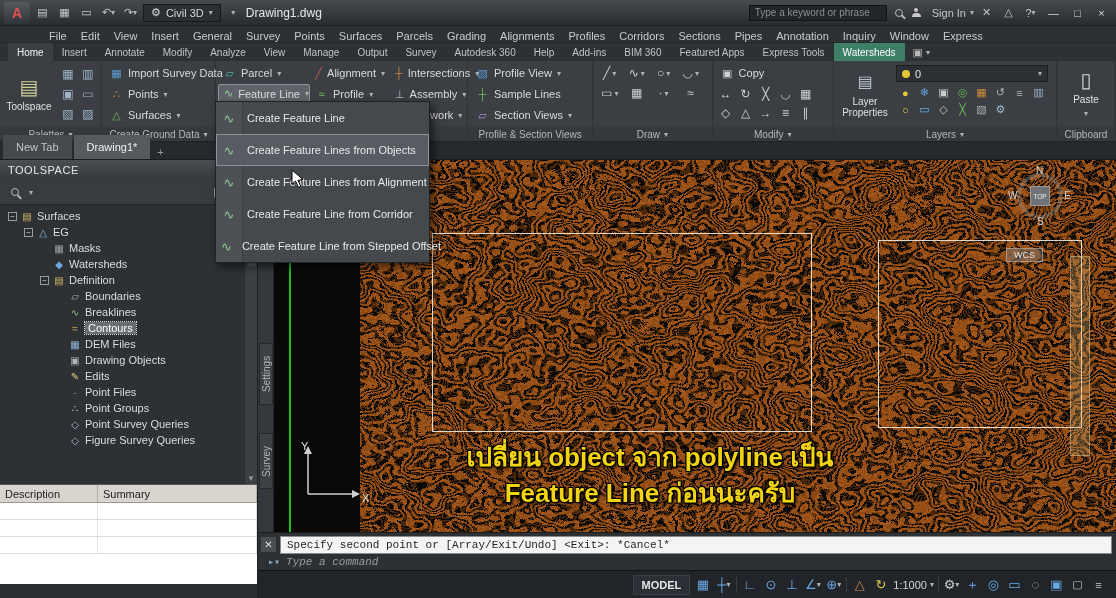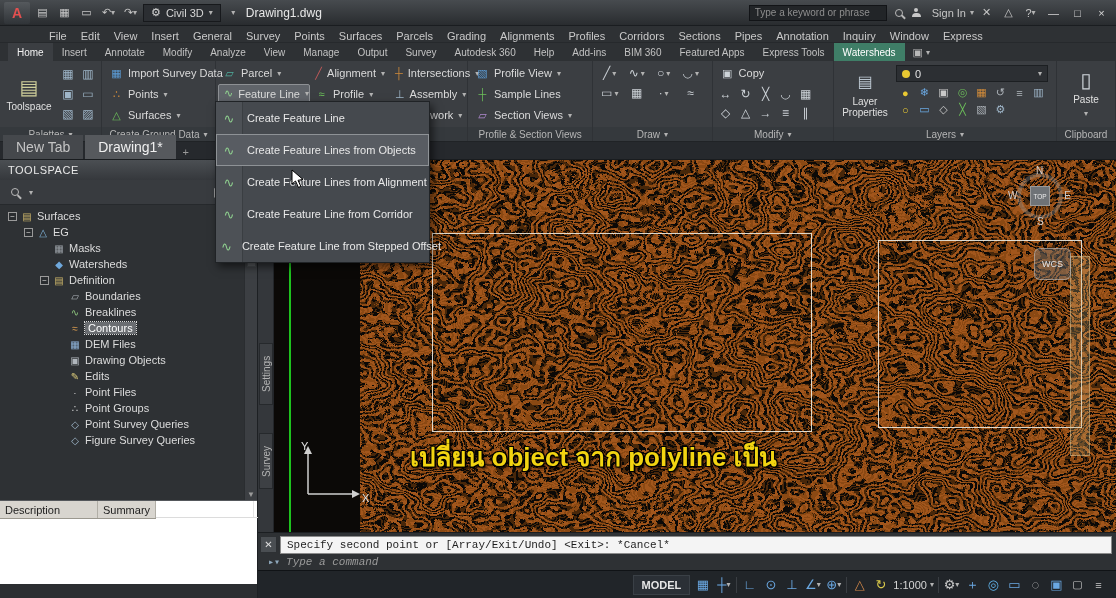--- a/index.html
+++ b/index.html
@@ -50,21 +50,21 @@
 .dg{display:flex;align-items:center;justify-content:center;gap:2px;color:#cdd3d8;font-size:12px}
 .modgrid{display:grid;grid-template-columns:repeat(5,20px);grid-auto-rows:19px;align-content:center}
 .lright{display:flex;flex-direction:column;gap:2px;padding-top:2px}
 .lcombo{width:152px;height:17px;background:#2c2f33;border:1px solid #1c1f22;display:flex;align-items:center;gap:5px;padding:0 5px;color:#e2e2e2}
 .bulb{width:8px;height:8px;border-radius:50%;background:#e8c832;display:inline-block}
 .lgrid{display:grid;grid-template-columns:repeat(8,19px);grid-auto-rows:17px}
 .lgi{display:flex;align-items:center;justify-content:center;font-size:11px}
 
 
 .filetabs{height:18px;background:#26292d;display:flex;align-items:flex-end;padding-left:3px;gap:2px;border-bottom:1px solid #191c1f}
-.ftab{height:16px;display:flex;align-items:center;padding:12px 13px;font-size:14px}
+.ftab{height:16px;display:flex;align-items:center;padding:12px 13px;font-size:11px}
 .ftab.newtab{background:#45484c;color:#c4c4c4}
 .ftab.active{background:#56595d;color:#f0f0f0}
 .ftab-plus{width:16px;height:14px;display:flex;align-items:center;justify-content:center;color:#9a9a9a}
 
 
 .below{display:flex;height:438px}
 .toolspace{width:258px;display:flex;flex-direction:column;background:#2b2e31;border-right:1px solid #1d2023}
 .ts-head{height:20px;background:linear-gradient(#4b4f53,#35383c);display:flex;align-items:center;padding:0 8px;font-size:11px;color:#e8e8e8;letter-spacing:.5px}
 .ts-toolbar{height:25px;display:flex;align-items:center;padding:0 6px;gap:5px;background:#383b3f;border-bottom:1px solid #26292c}
 .ts-toolbar .spacer{flex:1}
@@ -73,21 +73,21 @@
 .ts-tree{flex:1;position:relative;background:#2e3134;padding-top:3px;overflow:hidden}
 .trow{height:16px;display:flex;align-items:center;gap:4px;color:#dcdcdc;font-size:11px;white-space:nowrap}
 .lvl0{padding-left:8px}.lvl1{padding-left:24px}.lvl2{padding-left:40px}.lvl3{padding-left:56px}
 .exp{width:9px;height:9px;border:1px solid #9a9a9a;background:#2a2d30;color:#d8d8d8;font-size:8px;line-height:7px;text-align:center;flex:none}
 .exp.none{visibility:hidden}
 .tico{width:12px;text-align:center;font-size:10px;flex:none}
 .trow.sel .tlabel{background:#6a6d71;color:#ffffff;outline:1px dotted #d8d8d8;padding:0 3px}
 .ts-scroll{position:absolute;right:0;top:0;bottom:0;width:13px;background:#3c3f43;border-left:1px solid #2a2d30;display:flex;flex-direction:column;align-items:center}
 .sarrow{height:12px;color:#9a9a9a;font-size:8px;display:flex;align-items:center}
 .sthumb{width:9px;height:48px;background:#5a5d61;border:1px solid #46494d;margin-top:2px}
-.ts-table{height:84px;background:#ffffff;border-top:1px solid #55585c;font-size:11px;color:#141414;display:flex;flex-direction:row}
+.ts-table{height:100px;background:#ffffff;border-top:1px solid #55585c;font-size:11px;color:#141414;display:flex;flex-direction:column}
 .tt-head{display:grid;grid-template-columns:98px 1fr;background:#d8d5cf;border-bottom:1px solid #9b988f;height:18px}
 .tt-head>div{padding:1px 5px;border-right:1px solid #b1aea6;display:flex;align-items:center;color:#222}
 .tt-row{display:grid;grid-template-columns:98px 1fr;height:17px;border-bottom:1px solid #dcdcdc}
 .tt-row>div{padding:0 5px;border-right:1px solid #e4e4e4;display:flex;align-items:center;gap:4px;overflow:hidden;white-space:nowrap}
 .doc-ico{width:9px;height:11px;background:#e8e4d8;border:1px solid #8f8c82;flex:none}
 .ts-fill{height:14px;background:#2b2e31}
 
 .rightcol{flex:1;display:flex;flex-direction:column}
 .canvasrow{height:372px;display:flex}
 .sidestrip{width:16px;background:#34373b;position:relative;border-right:1px solid #23262a}
@@ -100,23 +100,23 @@
 .gline{position:absolute;left:15px;top:0;width:2px;height:100%;background:#1ec21e}
 .selrect{position:absolute;border:1px solid rgba(236,236,226,.9)}
 .r1{left:158px;top:73px;width:380px;height:199px}
 .r2{left:604px;top:80px;width:204px;height:188px}
 .tanbar{position:absolute;left:796px;top:96px;width:20px;height:200px;background:rgba(205,175,120,.28);border:1px solid rgba(228,208,160,.45)}
 .compass{position:absolute;left:736px;top:6px;width:60px;height:60px;font-size:10px;color:#cfcfcf}
 .ring{position:absolute;inset:7px;border:4px solid rgba(160,160,160,.35);border-radius:50%}
 .cN{position:absolute;top:-1px;left:26px}.cS{position:absolute;bottom:-1px;left:27px}
 .cW{position:absolute;left:-2px;top:24px}.cE{position:absolute;right:-1px;top:24px}
 .ctop{position:absolute;left:20px;top:20px;width:20px;height:20px;background:#6f7377;border:1px solid #9a9a9a;color:#ececec;font-size:6.5px;display:flex;align-items:center;justify-content:center}
-.wcschip{position:absolute;left:760px;top:88px;padding:10px 7px;background:rgba(115,115,115,.45);border:1px solid rgba(205,205,205,.5);font-size:9px;color:#e4e4e4;border-radius:6px}
+.wcschip{position:absolute;left:732px;top:88px;padding:1px 7px;background:rgba(115,115,115,.45);border:1px solid rgba(205,205,205,.5);font-size:9px;color:#e4e4e4;border-radius:0}
 .ucs{position:absolute;left:14px;top:280px}
-.vcap{position:absolute;left:136px;width:480px;text-align:left;color:#f2d411;font-size:26px;font-weight:bold;text-shadow:1px 1px 0 #000,-1px -1px 0 #000,1px -1px 0 #000,-1px 1px 0 #000,2px 2px 3px #000;white-space:nowrap}
+.vcap{position:absolute;left:136px;width:480px;text-align:center;color:#f2d411;font-size:26px;font-weight:bold;text-shadow:1px 1px 0 #000,-1px -1px 0 #000,1px -1px 0 #000,-1px 1px 0 #000,2px 2px 3px #000;white-space:nowrap}
 .cap1{top:276px}.cap2{top:312px}
 
 
 .command{height:38px;background:#2e3134;border-top:1px solid #1b1e21;display:flex;flex-direction:column;justify-content:center;gap:1px;padding:2px 4px 1px 2px}
 .cmd1{display:flex;align-items:center;gap:3px;height:20px}
 .cmd-x{width:17px;height:17px;background:#4a4e52;color:#dedede;display:flex;align-items:center;justify-content:center;font-size:10px;border:1px solid #2d3033;flex:none}
 .cmd-hist{flex:1;height:18px;background:#f4f4f4;border:1px solid #8b8b8b;color:#1f1f1f;font-family:"Liberation Mono",monospace;font-size:11px;display:flex;align-items:center;padding:0 6px;white-space:pre;overflow:hidden}
 .cmd2{display:flex;align-items:center;gap:6px;height:14px;padding-left:8px;color:#9b9b9b;font-family:"Liberation Mono",monospace;font-size:11px;font-style:italic}
 .cmd-ico{font-style:normal;color:#8fa8bc;font-size:10px}
 .statusbar{height:28px;background:#212529;border-top:1px solid #101316;display:flex;align-items:center;justify-content:flex-end;gap:4px;padding:0 9px}
@@ -600,20 +600,21 @@
           <svg class="ucs" width="84" height="66">
             <line x1="20" y1="54" x2="20" y2="12" stroke="#cfcfcf" stroke-width="1.5"></line>
             <line x1="20" y1="54" x2="66" y2="54" stroke="#cfcfcf" stroke-width="1.5"></line>
             <polygon points="20,6 16,14 24,14" fill="#cfcfcf"></polygon>
             <polygon points="72,54 64,50 64,58" fill="#cfcfcf"></polygon>
             <text x="13" y="10" fill="#e0e0e0" font-size="11" font-family="Liberation Sans, sans-serif">Y</text>
             <text x="74" y="62" fill="#e0e0e0" font-size="11" font-family="Liberation Sans, sans-serif">X</text>
           </svg>
 
           <div class="vcap cap1">เปลี่ยน object จาก polyline เป็น</div>
+          <div class="vcap cap2">Feature Line ก่อนนะครับ</div>
         </div>
       </div>
 
       <div class="command">
         <div class="cmd1">
           <span class="cmd-x">✕</span>
           <div class="cmd-hist">Specify second point or [Array/Exit/Undo] &lt;Exit&gt;: *Cancel*</div>
         </div>
         <div class="cmd2">
           <span class="cmd-ico">▸▾</span>

